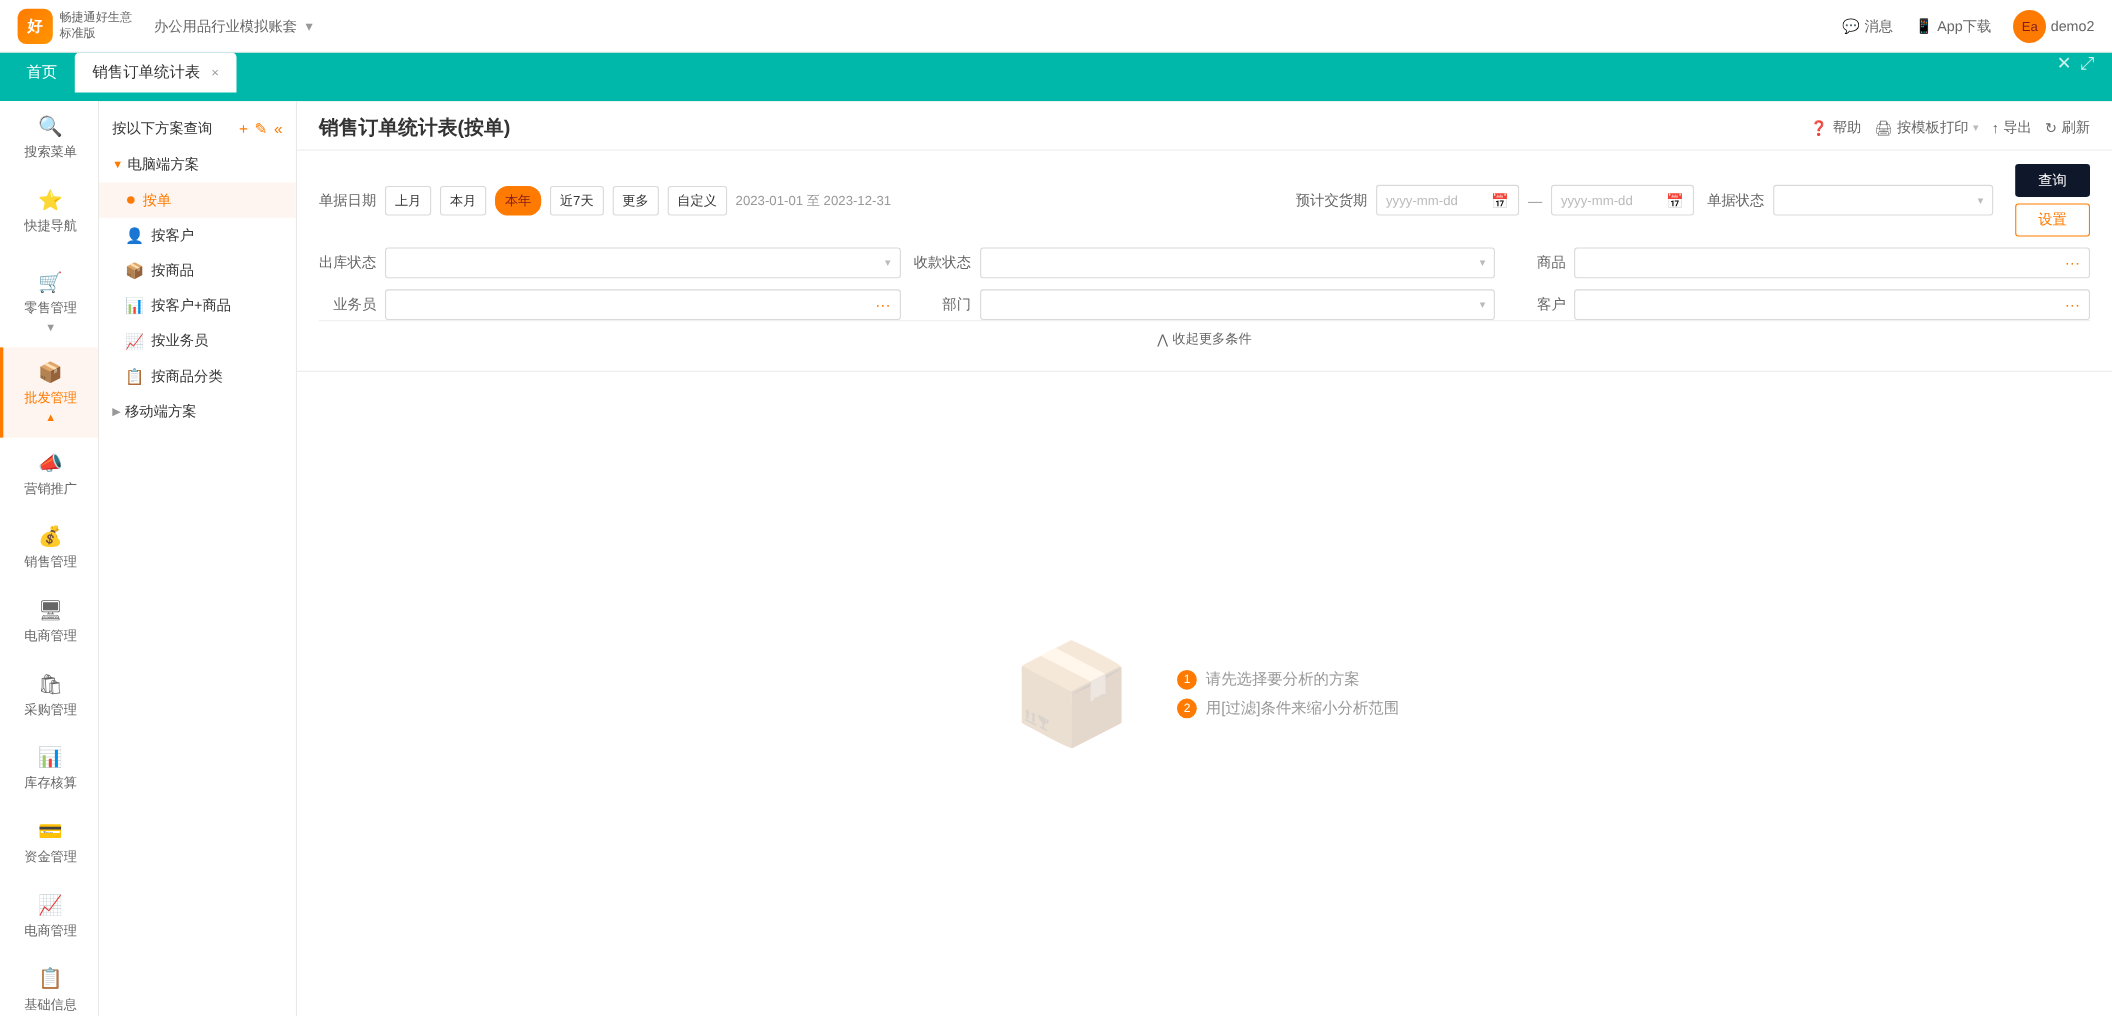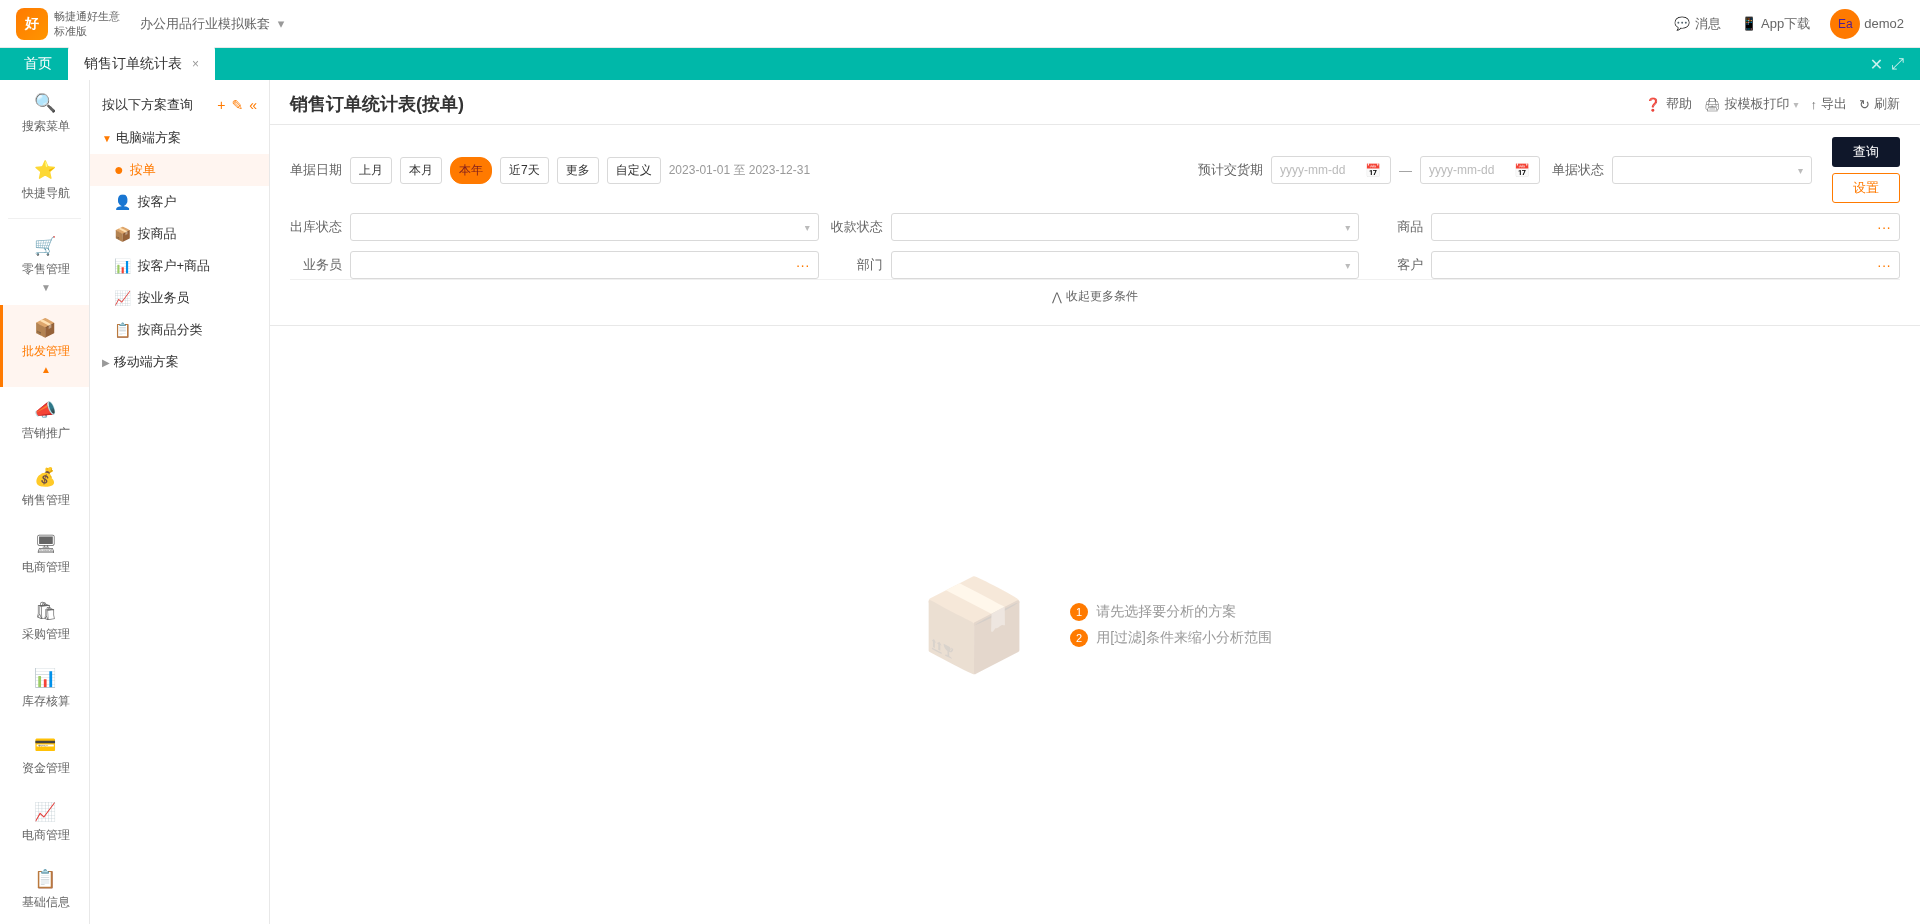--- a/index.html
+++ b/index.html
@@ -7,24 +7,24 @@
 
     
     .topbar { background: #fff; height: 48px; display: flex; align-items: center; padding: 0 16px; border-bottom: 1px solid #e8e8e8; justify-content: space-between; flex-shrink: 0; }
     .topbar-left { display: flex; align-items: center; gap: 8px; }
     .logo-area { display: flex; align-items: center; gap: 6px; }
     .logo-icon { width: 32px; height: 32px; background: linear-gradient(135deg, #ff7a00, #ff9500); border-radius: 8px; display: flex; align-items: center; justify-content: center; color: white; font-size: 14px; font-weight: bold; }
     .logo-text { font-size: 11px; color: #666; line-height: 1.3; }
     .topbar-title { color: #666; font-size: 13px; margin-left: 12px; }
     .topbar-right { display: flex; align-items: center; gap: 20px; }
     .topbar-right-item { display: flex; align-items: center; gap: 4px; color: #666; font-size: 13px; cursor: pointer; }
-    .avatar { width: 30px; height: 30px; background: #ff7a00; border-radius: 50%; display: flex; align-items: center; justify-content: center; color: #4c1d95; font-size: 12px; }
-
-    
-    .nav-tabs { background: #00b8a9; height: 32px; display: flex; align-items: center; padding: 0 8px; flex-shrink: 0; }
+    .avatar { width: 30px; height: 30px; background: #ff7a00; border-radius: 50%; display: flex; align-items: center; justify-content: center; color: #7f1d1d; font-size: 12px; }
+
+    
+    .nav-tabs { background: #00b8a9; height: 44px; display: flex; align-items: flex-start; padding: 0 8px; flex-shrink: 0; }
     .nav-tab { display: flex; align-items: center; gap: 6px; padding: 0 16px; height: 36px; color: rgba(255,255,255,0.8); cursor: pointer; border-radius: 4px 4px 0 0; font-size: 14px; }
     .nav-tab.home { color: white; }
     .nav-tab.active { background: white; color: #333; border-radius: 4px 4px 0 0; }
     .nav-tab .close-x { color: #999; font-size: 12px; margin-left: 4px; cursor: pointer; }
     .nav-tab-spacer { flex: 1; }
     .nav-right { display: flex; align-items: center; gap: 8px; padding-right: 8px; }
     .nav-right-icon { color: rgba(255,255,255,0.8); cursor: pointer; font-size: 16px; }
 
     
     .main-content { display: flex; flex: 1; overflow: hidden; }
@@ -58,21 +58,21 @@
     .page-title { font-size: 18px; font-weight: 600; color: #333; }
     .page-header-actions { display: flex; align-items: center; gap: 12px; }
     .header-action { display: flex; align-items: center; gap: 4px; color: #666; font-size: 13px; cursor: pointer; }
 
     
     .filter-area { background: #fff; padding: 12px 20px; border-bottom: 1px solid #e8e8e8; flex-shrink: 0; }
     .filter-label { color: #666; font-size: 13px; white-space: nowrap; min-width: 52px; text-align: right; }
     .date-btn { padding: 4px 8px; border: 1px solid #d9d9d9; border-radius: 3px; background: #fff; cursor: pointer; font-size: 12px; color: #333; }
     .date-btn.active { background: #ff7a00; color: #7f1d1d; border-color: #ff7a00; border-radius: 12px; }
     .date-range-text { font-size: 12px; color: #999; }
-    .date-input { border: 1px solid #d9d9d9; border-radius: 3px; padding: 4px 8px; font-size: 12px; color: #bbb; height: 28px; width: 120px; display: flex; align-items: center; justify-content: space-between; }
+    .date-input { border: 1px solid #d9d9d9; border-radius: 3px; padding: 4px 8px; font-size: 12px; color: #bbb; height: 28px; width: 130px; display: flex; align-items: center; justify-content: space-between; }
     .date-sep { color: #999; }
     .collapse-bar { display: flex; align-items: center; justify-content: center; padding: 8px; cursor: pointer; color: #666; font-size: 12px; border-top: 1px solid #f0f0f0; gap: 4px; }
     .action-btns { display: flex; flex-direction: column; gap: 6px; flex-shrink: 0; margin-left: 8px; }
     .btn-query { background: #0f172a; color: white; border: none; border-radius: 3px; padding: 6px 20px; font-size: 13px; cursor: pointer; white-space: nowrap; }
     .btn-setting { background: #fff; color: #ff7a00; border: 1px solid #ff7a00; border-radius: 3px; padding: 5px 20px; font-size: 13px; cursor: pointer; white-space: nowrap; }
 
     
     .empty-area { flex: 1; display: flex; flex-direction: column; align-items: center; justify-content: center; background: #fff; margin: 0; padding: 40px; gap: 16px; }
     .empty-hints { display: flex; flex-direction: column; gap: 8px; }
     .empty-hint { display: flex; align-items: center; gap: 8px; color: #999; font-size: 14px; }

